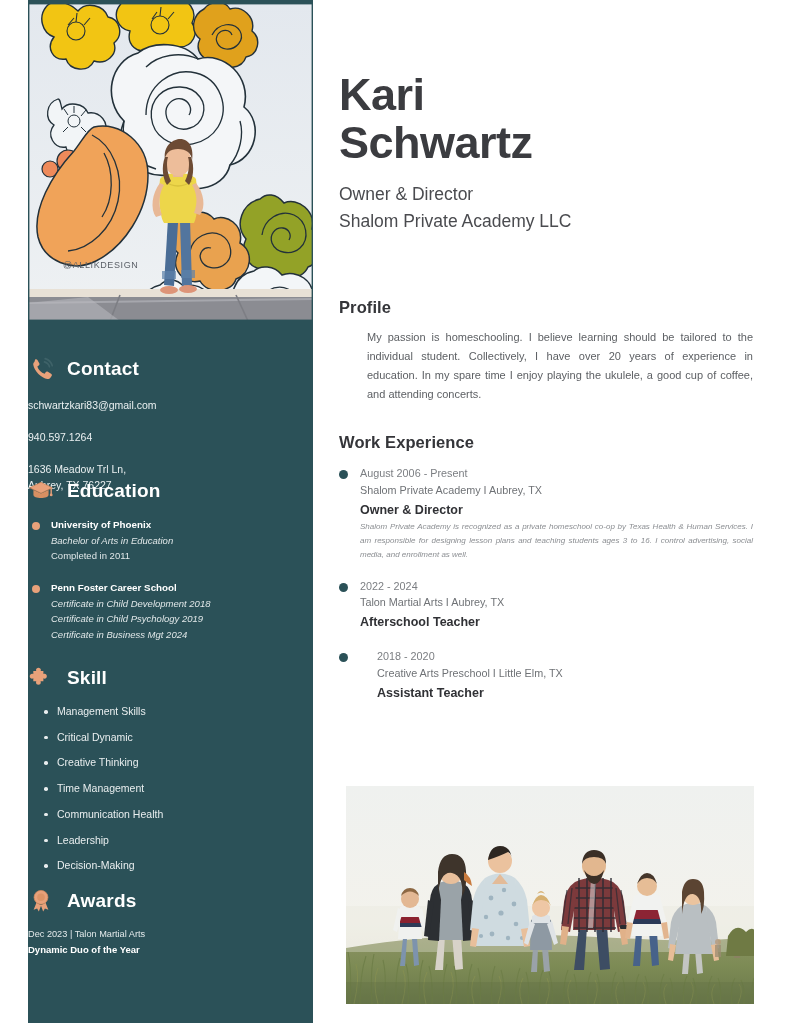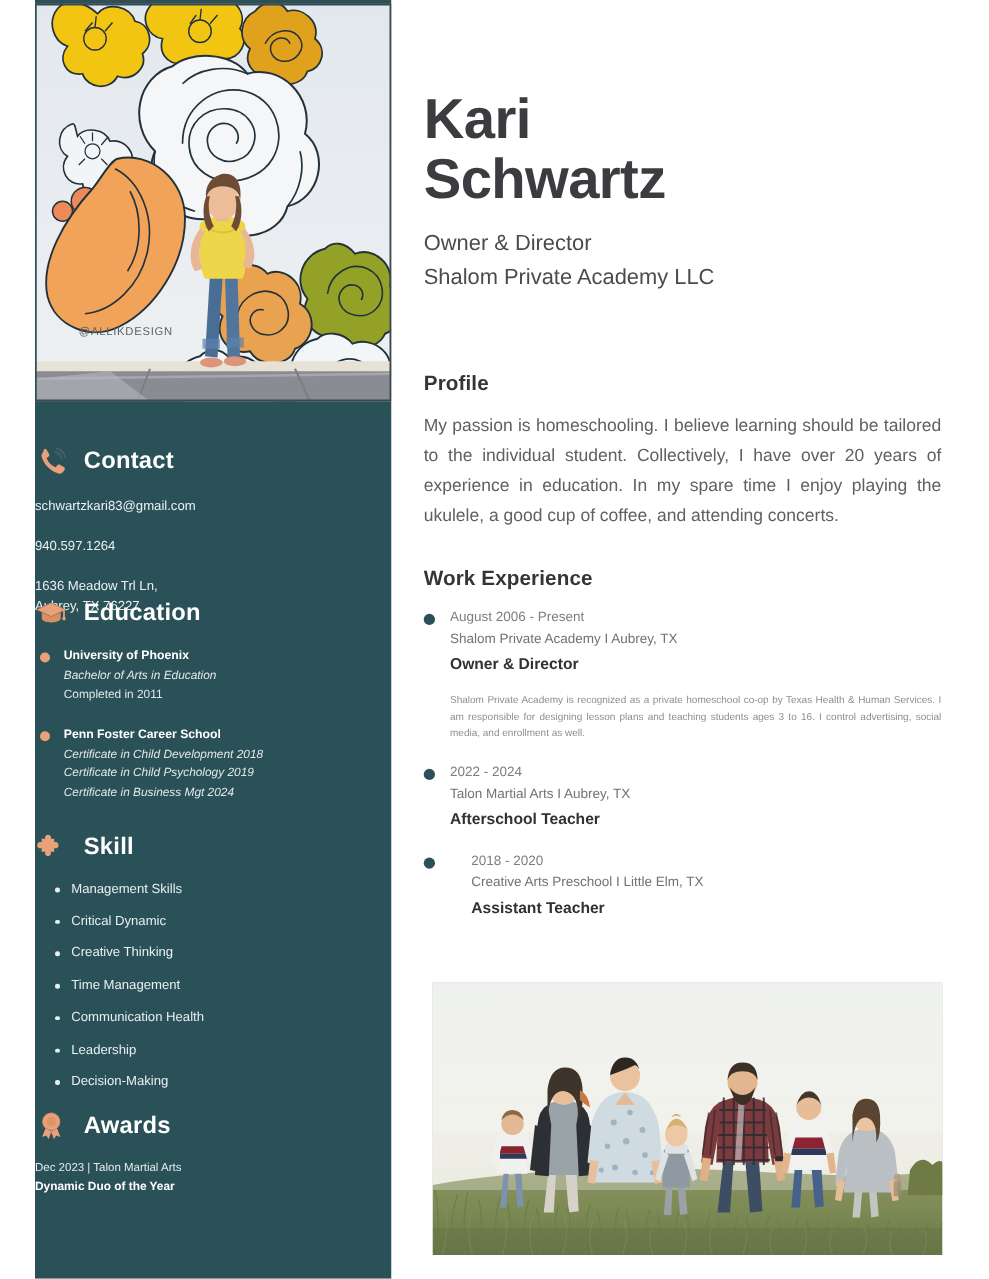--- a/index.html
+++ b/index.html
@@ -13,21 +13,21 @@
 
   
   .sidebar{
     position:absolute; left:28px; top:0; width:285px; height:1023px;
     background:#2b5158;
   }
 
   
   .mural-photo{
     position:absolute; left:28px; top:3px; width:285px; height:318px;
-    overflow:hidden; background:#ef4444;
+    overflow:hidden; background:#f9a8d4;
   }
   .mural-svg{ display:block; width:100%; height:100%; }
 
   
   .side-section{ position:absolute; left:0; width:285px; padding:0 28px; }
   .side-head{
     display:flex; align-items:center; gap:13px; margin-bottom:13px;
   }
   .side-head .s-icon{ width:26px; height:26px; flex:0 0 26px; display:block; }
   .side-head .s-title{
@@ -82,42 +82,42 @@
     font-weight:normal;
   }
   .org{ font-size:17.5px; color:#4a4b4f; line-height:1.5; }
 
   .sec-title{
     font-size:16.5px; font-weight:bold; color:#343539; letter-spacing:.1px;
   }
 
   .profile-sec{ margin-top:64px; }
   .profile-body{
-    margin-top:11px; font-size:14px; color:#5d6064;
-    line-height:1.72; text-align:justify;
+    margin-top:11px; font-size:11px; color:#5d6064;
+    line-height:1.72; text-align:justify;margin-left:28px;
   }
 
   .work-sec{ margin-top:30px; }
   .work-list{ margin-top:13px; }
   .job{ display:flex; gap:12px; margin-bottom:16px; }
   .job:last-child{ margin-bottom:0;gap:29px; }
   .job-dot{
     width:9px; height:9px; border-radius:50%; background:#2b5158;
     flex:0 0 9px; margin-top:5px;
   }
   .job-body{ flex:1; }
   .job-date{ font-size:10.8px; color:#7b7e82; line-height:1.57; }
   .job-org{ font-size:10.8px; color:#6f7276; line-height:1.57; }
   .job-title{
     font-size:12.5px; font-weight:bold; color:#303135;
     line-height:1.6; margin-top:1px;
   }
   .job-desc{
     font-size:8px; color:#8b8e92; line-height:1.72;
-    margin-top:12px; text-align:justify;
+    margin-top:0; text-align:justify;font-style:italic;
   }
 
   
   .family-photo{
     position:absolute; left:346px; top:786px; width:408px; height:218px;
     overflow:hidden; background:#cfd8d2;
   }
   .family-svg{ display:block; width:100%; height:100%; }
 </style>
 </head>

